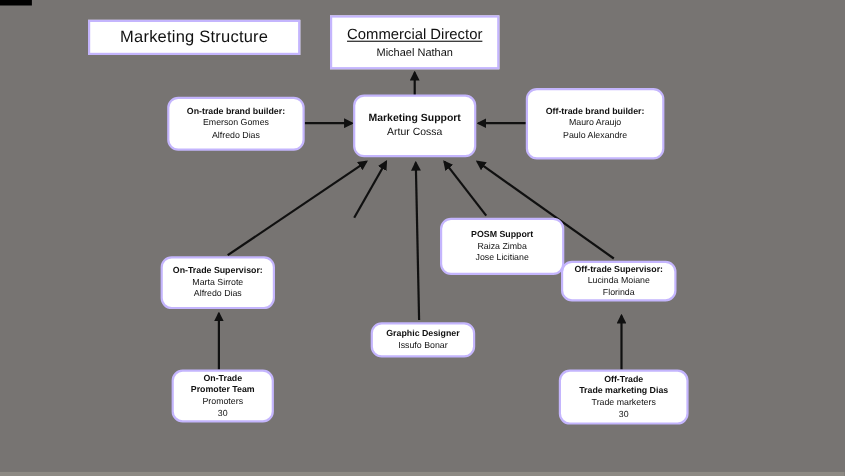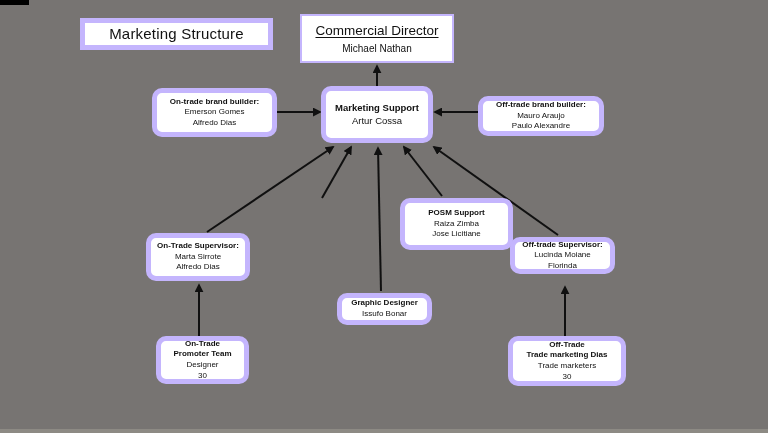--- a/index.html
+++ b/index.html
@@ -2,21 +2,21 @@
 <html><head>
 <meta charset="utf-8">
 <style>
   html,body{margin:0;padding:0;background:#777472;}
   .stage{position:relative;width:768px;height:433px;background:#777472;overflow:hidden;
          font-family:"Liberation Sans",sans-serif;}
   .strip-top{position:absolute;left:0;top:0;width:29px;height:5px;background:#000;}
   .strip-bottom{position:absolute;left:0;top:429px;width:768px;height:4px;background:#8d8a84;}
   svg.edges{position:absolute;left:0;top:0;width:768px;height:433px;}
   svg.edges line{stroke:#101010;stroke-width:2;}
-  .node{position:absolute;background:#ffffff;border:5px solid #c4b5fd;border-radius:10px;
+  .node{position:absolute;background:#ffffff;border:2px solid #c4b5fd;border-radius:10px;
         box-sizing:border-box;display:flex;flex-direction:column;align-items:center;
         justify-content:center;text-align:center;color:#111;line-height:1.32;padding:2px;}
   .nt{font-weight:bold;font-size:8px;}
   .nl{font-size:8px;}
   .sq{border-radius:0;}
   .title-box .nt{font-weight:normal;font-size:15px;letter-spacing:.2px;}
   .cd{border-radius:0;border-width:2.5px;}
   .cd .nt{font-size:13.5px;font-weight:normal;text-decoration:underline;text-underline-offset:2px;}
   .cd .nl{font-size:10px;margin-top:2px;}
   .mid .nt{font-size:9.5px;}
@@ -61,21 +61,21 @@
     <div class="nt">Marketing Support</div>
     <div class="nl">Artur Cossa</div>
   </div>
 
   <div class="node" style="left:152px;top:88px;width:125px;height:49px">
     <div class="nt">On-trade brand builder:</div>
     <div class="nl">Emerson Gomes</div>
     <div class="nl">Alfredo Dias</div>
   </div>
 
-  <div class="node" style="left:478px;top:96px;width:126px;height:40px">
+  <div class="node" style="left:478px;top:80px;width:126px;height:65px">
     <div class="nt">Off-trade brand builder:</div>
     <div class="nl">Mauro Araujo</div>
     <div class="nl">Paulo Alexandre</div>
   </div>
 
   <div class="node" style="left:146px;top:233px;width:104px;height:48px">
     <div class="nt">On-Trade Supervisor:</div>
     <div class="nl">Marta Sirrote</div>
     <div class="nl">Alfredo Dias</div>
   </div>
@@ -94,21 +94,21 @@
   </div>
 
   <div class="node" style="left:337px;top:293px;width:95px;height:32px">
     <div class="nt">Graphic Designer</div>
     <div class="nl">Issufo Bonar</div>
   </div>
 
   <div class="node" style="left:156px;top:336px;width:93px;height:48px">
     <div class="nt">On-Trade</div>
     <div class="nt">Promoter Team</div>
-    <div class="nl">Designer</div>
+    <div class="nl">Promoters</div>
     <div class="nl">30</div>
   </div>
 
   <div class="node" style="left:508px;top:336px;width:118px;height:50px">
     <div class="nt">Off-Trade</div>
     <div class="nt">Trade marketing Dias</div>
     <div class="nl">Trade marketers</div>
     <div class="nl">30</div>
   </div>
 

